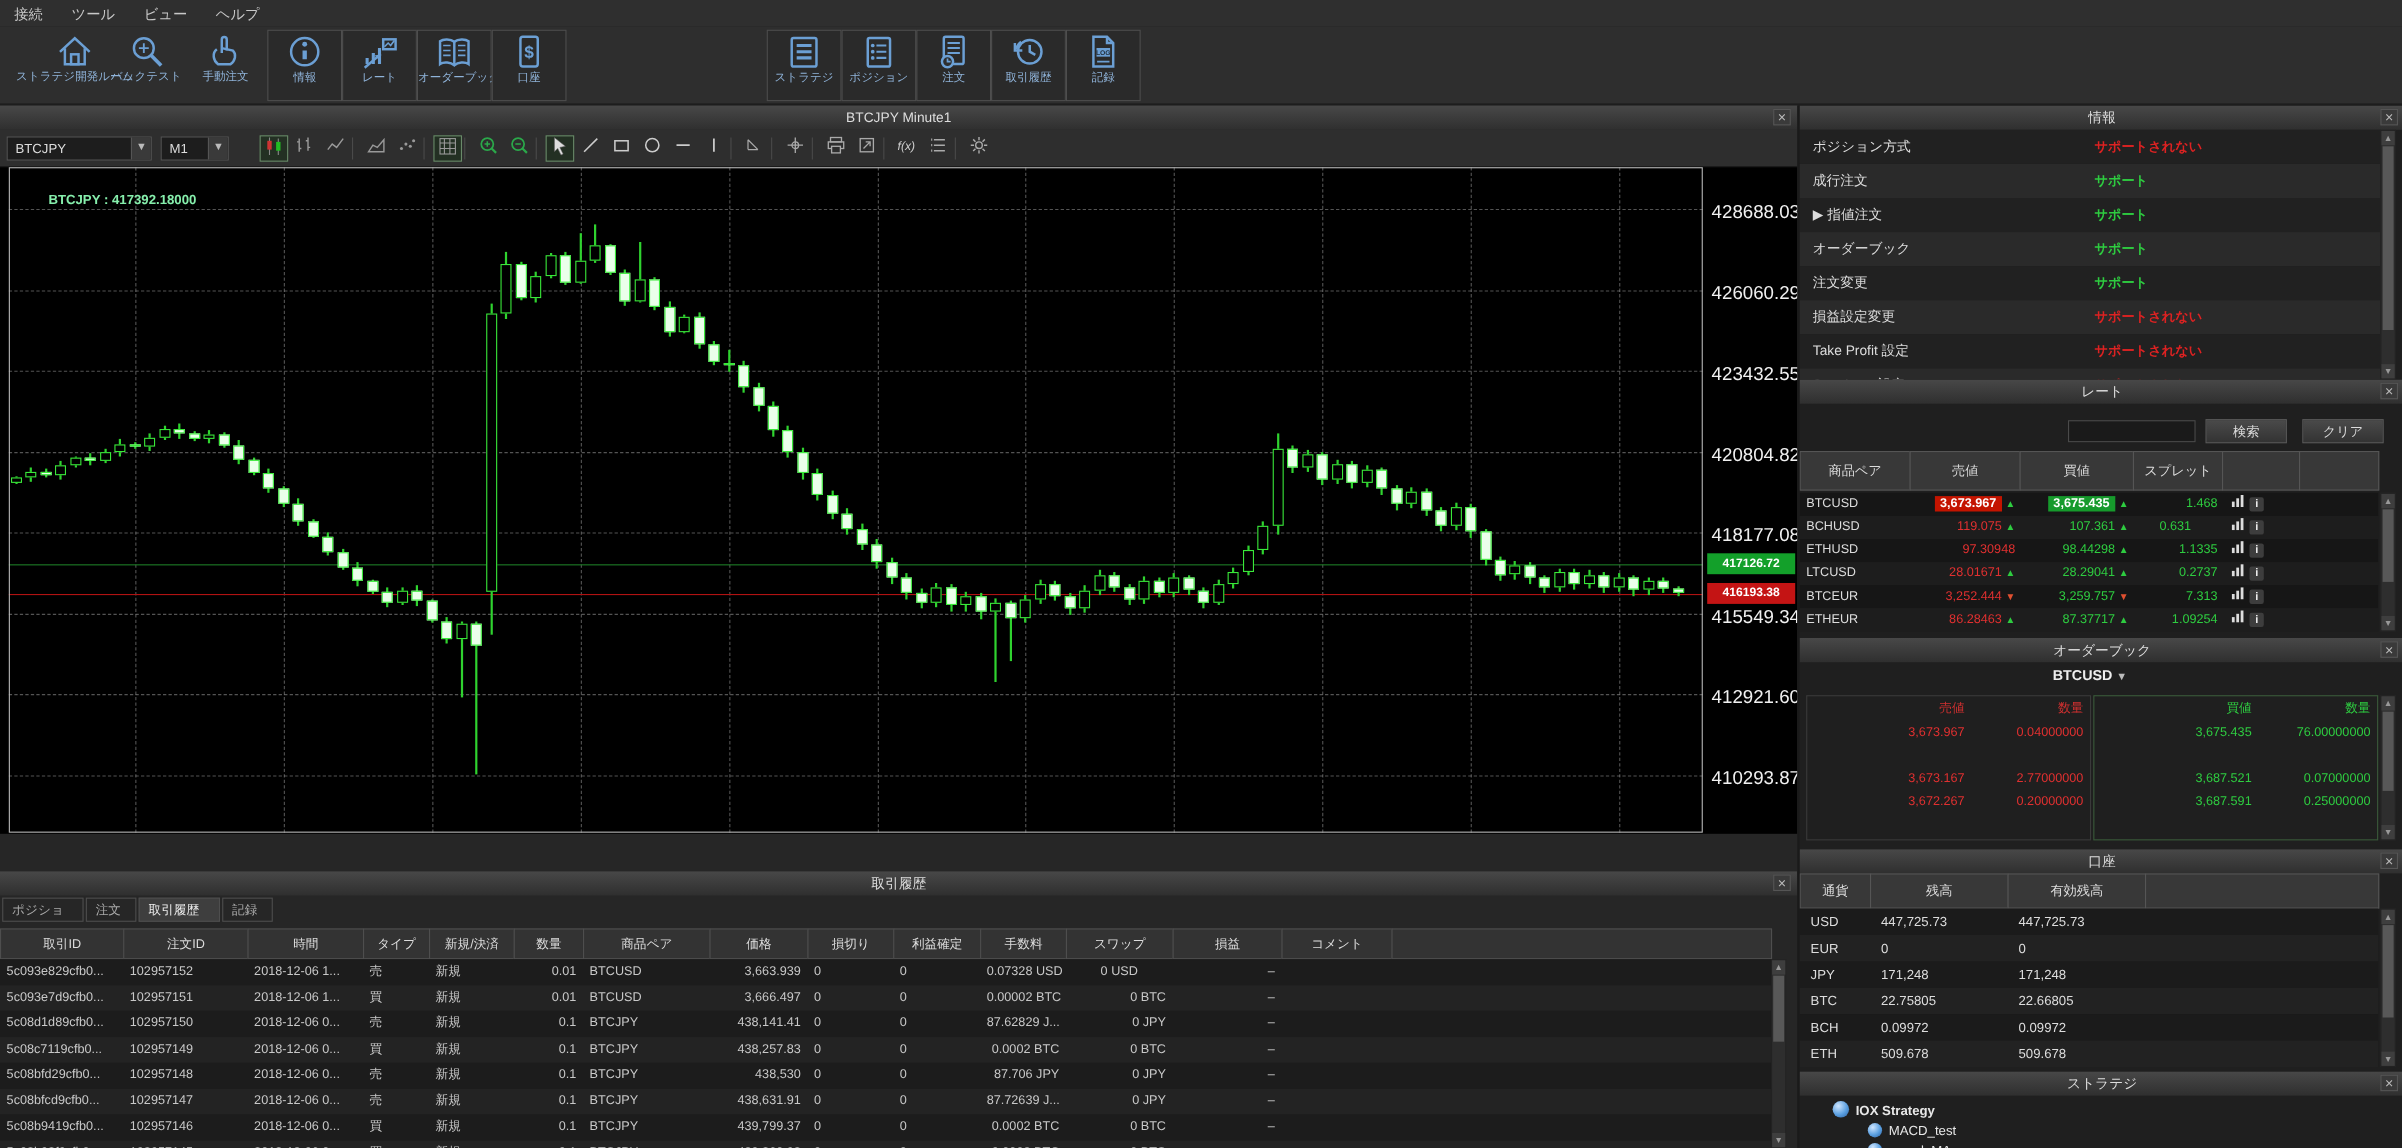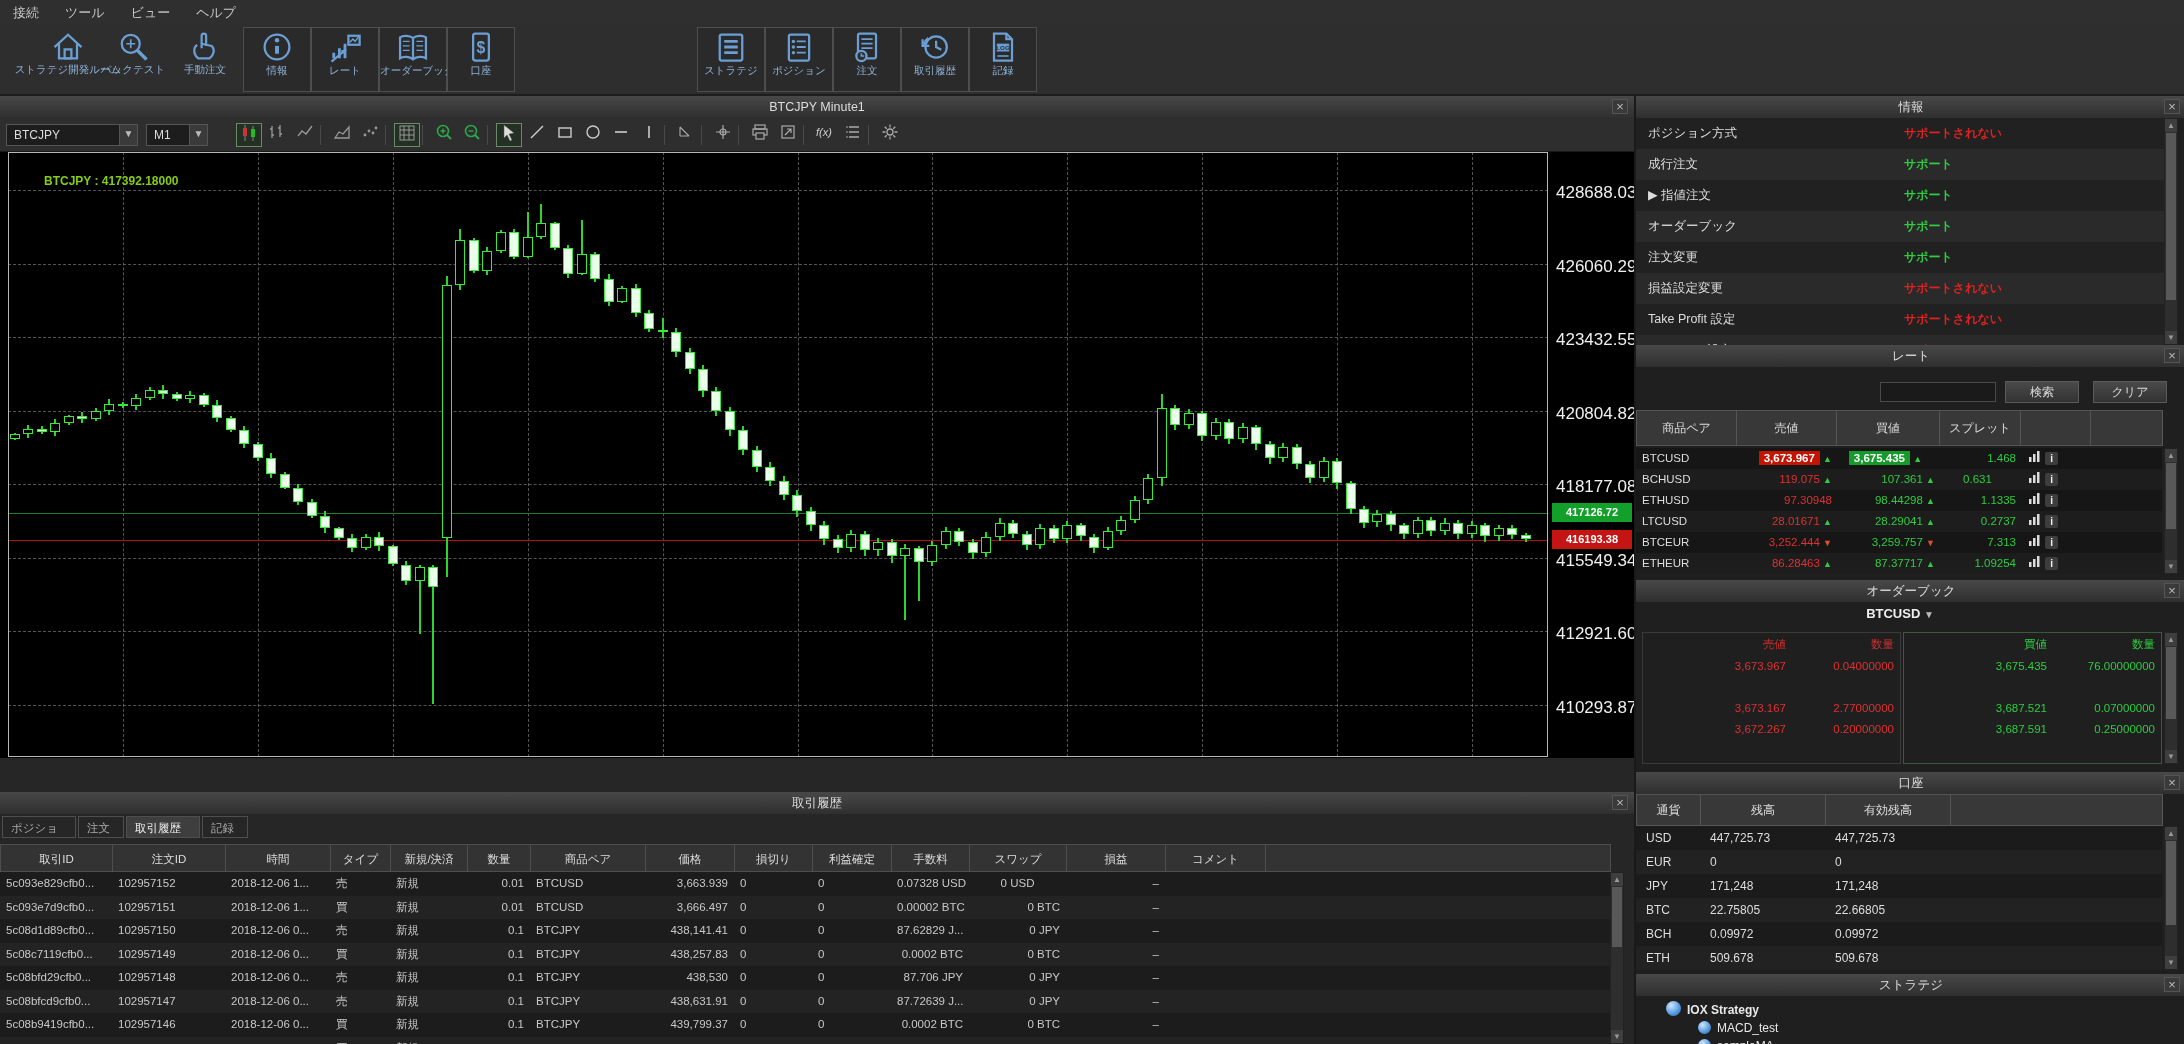--- a/index.html
+++ b/index.html
@@ -485,21 +485,21 @@
       <div class="pricelabel" style="top: 31px;">428688.03</div>
       <div class="pricelabel" style="top: 104.5px;">426060.29</div>
       <div class="pricelabel" style="top: 178px;">423432.55</div>
       <div class="pricelabel" style="top: 251.5px;">420804.82</div>
       <div class="pricelabel" style="top: 325px;">418177.08</div>
       <div class="pricelabel" style="top: 398.5px;">415549.34</div>
       <div class="pricelabel" style="top: 472px;">412921.60</div>
       <div class="pricelabel" style="top: 545.5px;">410293.87</div>
       <div class="pbadge" style="background: rgb(19, 160, 42); top: 351.4px;">417126.72</div>
       <div class="pbadge" style="background: rgb(196, 20, 20); top: 377.5px;">416193.38</div>
-      <div style="position: absolute; left: 44px; top: 22px; font-size: 12px; font-weight: bold; color: #84cc16;">BTCJPY : 417392.18000</div>
+      <div style="position: absolute; left: 44px; top: 22px; font-size: 12px; font-weight: bold; color: #86efac;">BTCJPY : 417392.18000</div>
     </div>
 
   <div id="history-panel">
       <div class="titlebar" style="left: 0px; top: 0px; width: 1634px;"><span>取引履歴</span><span class="closebox">×</span></div>
       <div class="tab" style="left: 2px; top: 24px; width: 74px;">ポジション</div>
       <div class="tab" style="left: 78px; top: 24px; width: 46px;">注文</div>
       <div class="tab active" style="left: 126px; top: 24px; width: 74px;">取引履歴</div>
       <div class="tab" style="left: 202px; top: 24px; width: 46px;">記録</div>
       <div class="hcell" style="left: 0px; top: 52px; width: 113px;">取引ID</div>
       <div class="hcell" style="left: 112px; top: 52px; width: 114px;">注文ID</div>
@@ -699,21 +699,21 @@
         <div class="btnsmall" style="left: 457px; top: 36px; width: 74px;">クリア</div>
         <div class="rthcell" style="left: 0px; top: 65px; width: 101px; height: 36px; line-height: 34px;">商品ペア</div>
         <div class="rthcell" style="left: 100px; top: 65px; width: 101px; height: 36px; line-height: 34px;">売値</div>
         <div class="rthcell" style="left: 200px; top: 65px; width: 104px; height: 36px; line-height: 34px;">買値</div>
         <div class="rthcell" style="left: 303px; top: 65px; width: 82px; height: 36px; line-height: 34px;">スプレット</div>
         <div class="rthcell" style="left: 384px; top: 65px; width: 71px; height: 36px; line-height: 34px;"></div>
         <div class="rthcell" style="left: 454px; top: 65px; width: 73px; height: 36px; line-height: 34px;"></div>
         <div class="rrow" style="top: 103px; background: rgb(22, 22, 22);">
           <div class="c" style="left: 6px; color: rgb(221, 221, 221);">BTCUSD</div>
           <div class="c" style="left: 100px; width: 96px; text-align: right;"><span style="background:#c41400;color:#fff;padding:1px 5px;font-weight:bold">3,673.967</span> <span class="up">▲</span></div>
-          <div class="c" style="left: 200px; width: 99px; text-align: center;"><span style="background:#169a2c;color:#fff;padding:1px 5px;font-weight:bold">3,675.435</span> <span class="up">▲</span></div>
+          <div class="c" style="left: 200px; width: 99px; text-align: right;"><span style="background:#169a2c;color:#fff;padding:1px 5px;font-weight:bold">3,675.435</span> <span class="up">▲</span></div>
           <div class="c" style="left: 303px; width: 77px; text-align: right; color: rgb(46, 204, 64);">1.468</div>
           <div class="c" style="left: 392px; width: 60px;"><span style="display:inline-block;vertical-align:middle"><svg width="14" height="13">
                 <rect x="1" y="8" width="2.5" height="5" fill="#ddd"></rect>
                 <rect x="5" y="5" width="2.5" height="8" fill="#ddd"></rect>
                 <rect x="9" y="2" width="2.5" height="11" fill="#ddd"></rect>
               </svg></span> <span style="display:inline-block;width:13px;height:13px;background:#3d3d3d;color:#eee;font-size:10px;line-height:13px;text-align:center;border-radius:2px;vertical-align:middle;font-weight:bold">i</span></div>
         </div>
         <div class="rrow" style="top: 124px; background: rgb(29, 29, 29);">
           <div class="c" style="left: 6px; color: rgb(221, 221, 221);">BCHUSD</div>
           <div class="c" style="left: 100px; width: 96px; text-align: right;"><span style="color:#e03030">119.075</span> <span class="up">▲</span></div>

